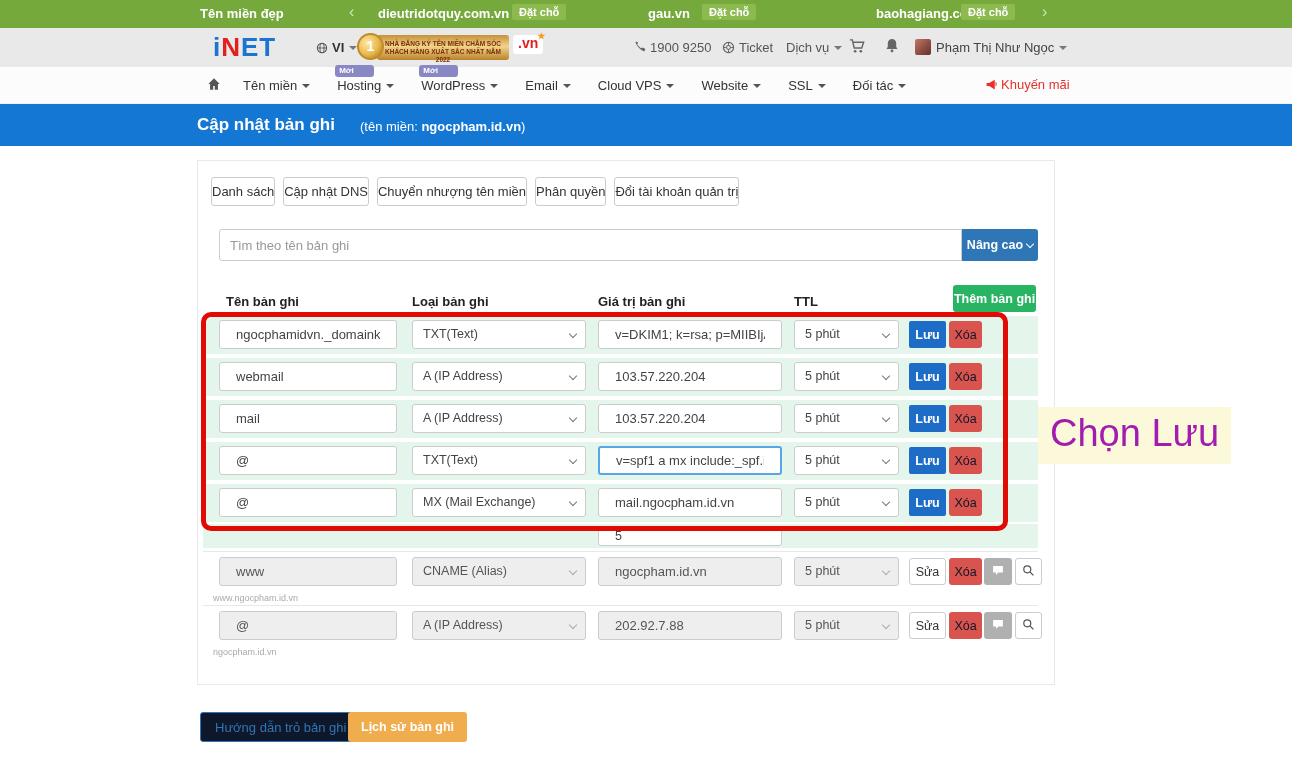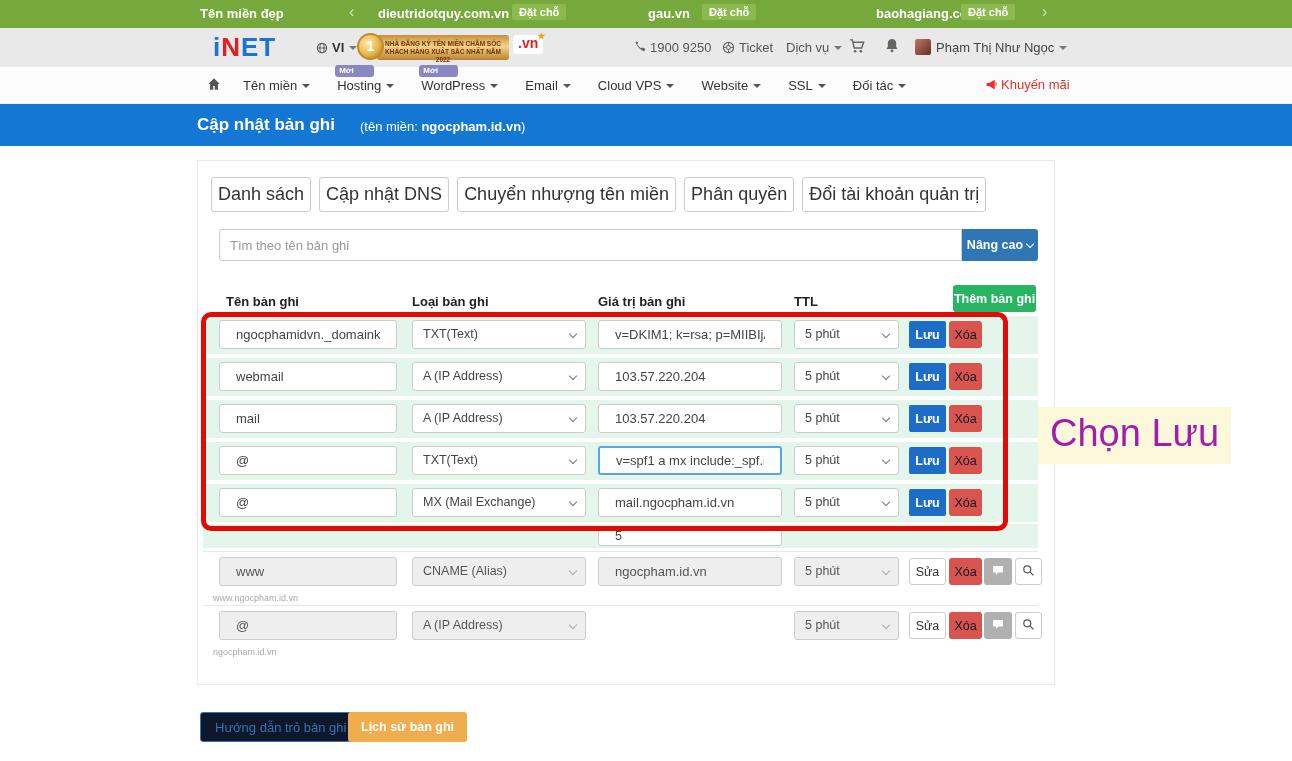--- a/index.html
+++ b/index.html
@@ -44,21 +44,21 @@
 
   
   .titlebar { position:absolute; left:0; top:104px; width:1292px; height:42px; background:#1377d3; color:#fff; }
   .titlebar .t1 { position:absolute; left:197px; top:11px; font-size:17px; font-weight:bold; }
   .titlebar .t2 { position:absolute; left:360px; top:15px; font-size:13px; }
   .titlebar .t2 b { font-weight:bold; }
 
   
   .panel { position:absolute; left:197px; top:160px; width:858px; height:525px; background:#fff; border:1px solid #e9e9e9; }
   .tabs { position:absolute; left:13px; top:16px; display:flex; gap:8px; }
-  .tab-btn { background:#fff; border:1px solid #ccc; border-radius:3px; padding:6px 6px; font-size:18px; color:#333;
+  .tab-btn { background:#fff; border:1px solid #ccc; border-radius:3px; padding:6px 0; font-size:13px; color:#333;
              font-family:"Liberation Sans",sans-serif; cursor:pointer; white-space:nowrap; }
 
   .searchbar { position:absolute; left:21px; top:68px; width:819px; height:32px; display:flex; }
   .searchbar input { flex:1; border:1px solid #ccc; border-radius:3px 0 0 3px; padding:0 10px; font-size:13px; color:#333;
                      font-family:"Liberation Sans",sans-serif; outline:none; }
   .searchbar input::placeholder { color:#999; }
   .adv-btn { width:76px; background:#2e76b5; color:#fff; border:none; border-radius:0 3px 3px 0; font-size:12.5px;
              font-weight:bold; cursor:pointer; font-family:"Liberation Sans",sans-serif; }
   .adv-btn .chev-w { display:inline-block; width:6px; height:6px; border-right:1.5px solid #fff; border-bottom:1.5px solid #fff;
              transform:rotate(45deg); margin-left:4px; vertical-align:2px; }
@@ -301,20 +301,21 @@
             <circle cx="6.5" cy="6.5" r="4.3" fill="none" stroke="#555" stroke-width="1.5"></circle>
             <path d="M10 10l4 4" stroke="#555" stroke-width="1.7"></path>
           </svg></button>
     </div>
     <div class="ro-note" style="top:432px">www.ngocpham.id.vn</div>
 
     <div class="divider" style="top:444px"></div>
     <div class="ro-row" style="top:446px">
       <input class="inp col-name" readonly="" value="@" style="">
       <div class="sel col-type"><span>A (IP Address)</span><span class="chev"></span></div>
+      <input class="inp col-value" readonly="" value="202.92.7.88" style="">
       <div class="sel col-ttl"><span>5 phút</span><span class="chev"></span></div>
       <button class="btn-edit">Sửa</button>
       <button class="btn-del">Xóa</button>
       <button class="btn-cmt"><svg width="14" height="13" viewBox="0 0 16 16">
             <path d="M2 2.5h12v8H8.5l-3 3v-3H2z" fill="#fff"></path>
           </svg></button>
       <button class="btn-zoom"><svg width="13" height="13" viewBox="0 0 16 16">
             <circle cx="6.5" cy="6.5" r="4.3" fill="none" stroke="#555" stroke-width="1.5"></circle>
             <path d="M10 10l4 4" stroke="#555" stroke-width="1.7"></path>
           </svg></button>

